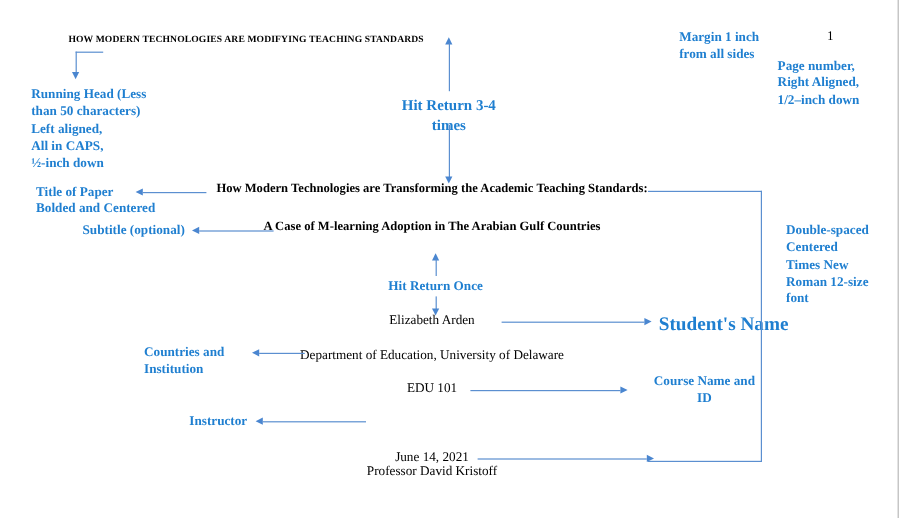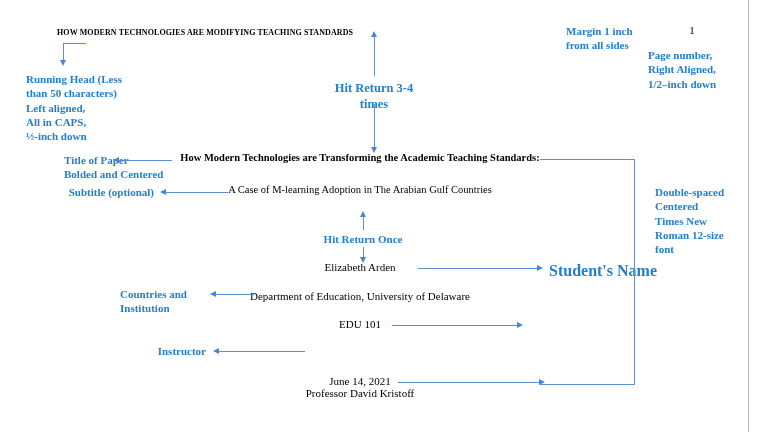--- a/index.html
+++ b/index.html
@@ -101,21 +101,21 @@
 <div id="page">
 
   <div class="page-edge"></div>
 
   <div class="doc-text" style="left:57px; top:28px; font-size:8px; font-weight:bold; letter-spacing:0.1px;">HOW MODERN TECHNOLOGIES ARE MODIFYING TEACHING STANDARDS</div>
 
   <div class="doc-text center" style="left:662px; top:24px; width:60px; font-size:11px;">1</div>
 
   <div class="doc-text center" style="left:180px; top:152px; width:360px; font-size:10.5px; font-weight:bold;">How Modern Technologies are Transforming the Academic Teaching Standards:</div>
 
-  <div class="doc-text center" style="left:180px; top:184px; width:360px; font-size:10.5px; font-weight:normal;">A Case of M-learning Adoption in The Arabian Gulf Countries</div>
+  <div class="doc-text center" style="left:180px; top:184px; width:360px; font-size:10.5px; font-weight:bold;">A Case of M-learning Adoption in The Arabian Gulf Countries</div>
 
   <div class="doc-text center" style="left:230px; top:290px; width:260px; font-size:11px;">Department of Education, University of Delaware</div>
 
   <div class="doc-text center" style="left:280px; top:261px; width:160px; font-size:11px;">Elizabeth Arden</div>
 
   <div class="doc-text center" style="left:300px; top:318px; width:120px; font-size:11px;">EDU 101</div>
 
   <div class="doc-text center" style="left:250px; top:348px; width:220px; font-size:11px;margin-top:39px;">Professor David Kristoff</div>
 
   <div class="doc-text center" style="left:280px; top:375px; width:160px; font-size:11px;">June 14, 2021</div>
@@ -129,32 +129,34 @@
   <div class="anno" style="left:566px; top:24px; width:130px; font-size:11px;">Margin 1 inch
 from all sides</div>
 
   <div class="anno" style="left:648px; top:48px; width:120px; font-size:11px;">Page number,
 Right Aligned,
 1/2–inch down</div>
 
   <div class="anno center" style="left:314px; top:80px; width:120px; font-size:12.5px;">Hit Return 3-4
 times</div>
 
-  <div class="anno" style="left:30px; top:153px; width:150px; font-size:11px;margin-left:34px;">Title of Paper
+  <div class="anno" style="left:30px; top:153px; width:150px; font-size:11px;">Title of Paper
 Bolded and Centered</div>
 
   <div class="anno right" style="left:20px; top:185px; width:134px; font-size:11px;">Subtitle (optional)</div>
 
   <div class="anno center" style="left:303px; top:232px; width:120px; font-size:11px;">Hit Return Once</div>
 
   <div class="anno" style="left:549px; top:261px; width:140px; font-size:16px;">Student's Name</div>
 
   <div class="anno" style="left:120px; top:287px; width:120px; font-size:11px;">Countries and
 Institution</div>
 
+  <div class="anno center" style="left:528px; top:311px; width:118px; font-size:11px;">Course Name and
+ID</div>
 
   <div class="anno right" style="left:80px; top:344px; width:126px; font-size:11px;">Instructor</div>
 
 
   <div class="anno" style="left:655px; top:185px; width:110px; font-size:11px;">Double-spaced
 Centered
 Times New
 Roman 12-size
 font</div>
 

